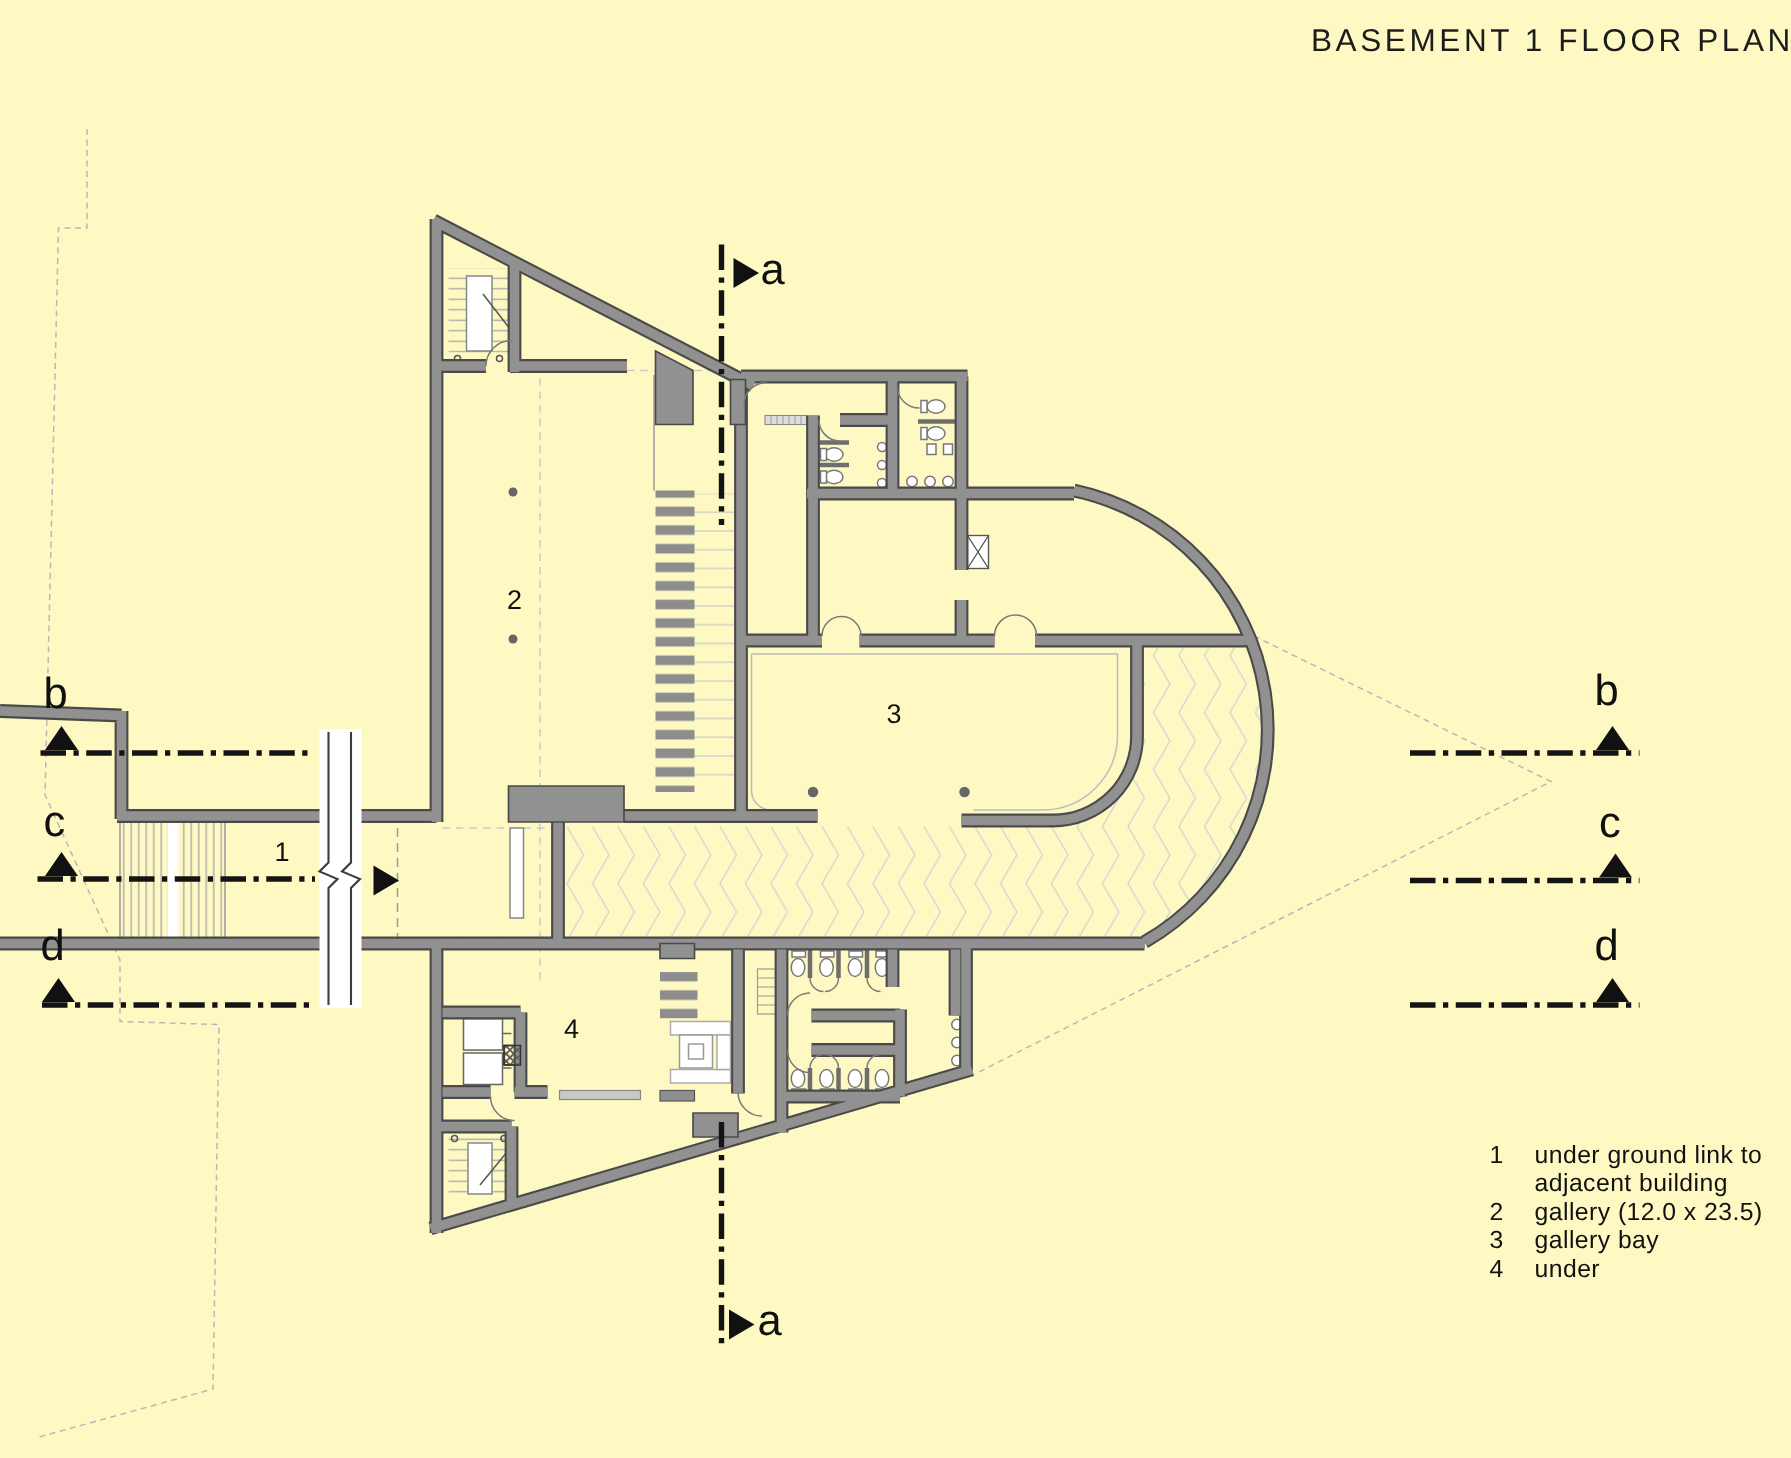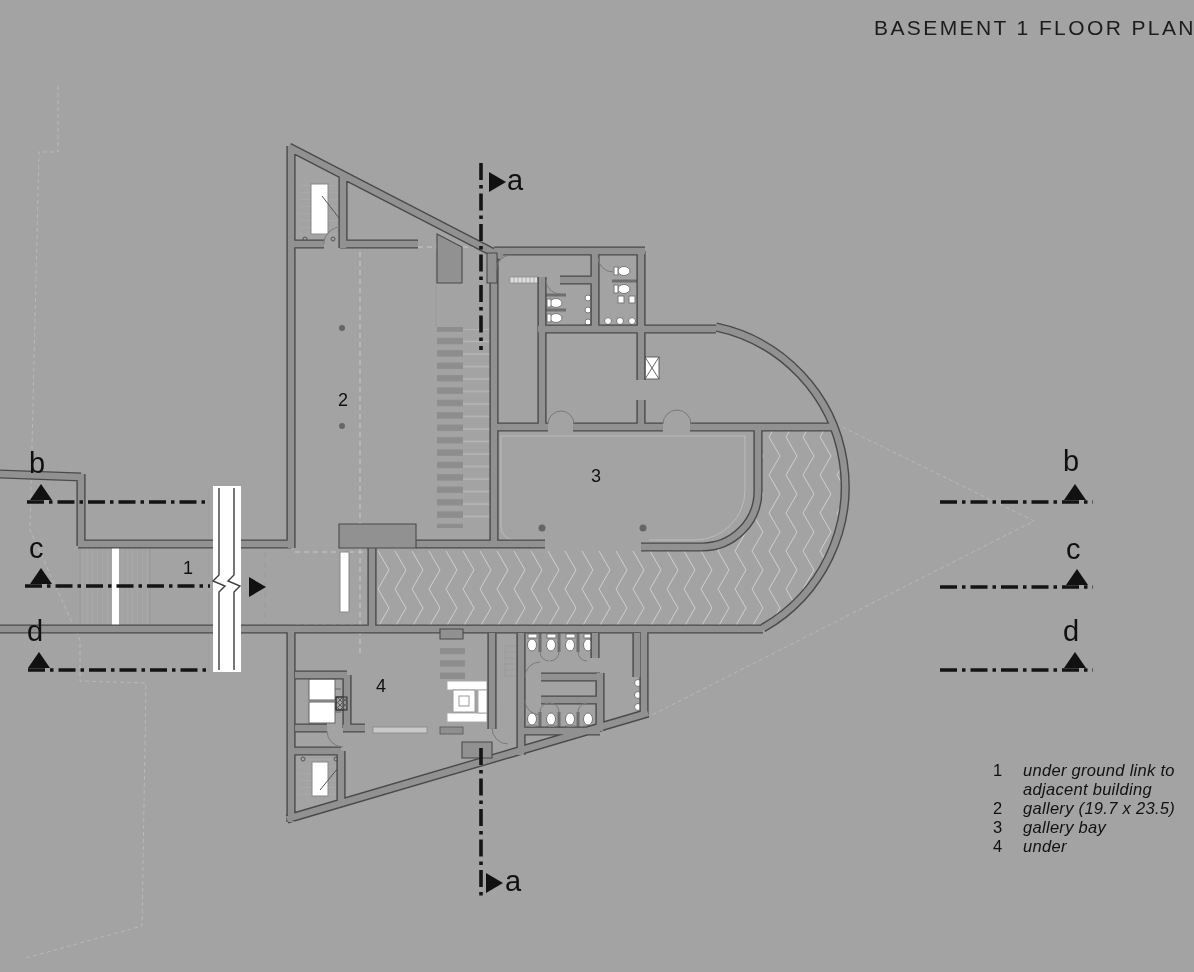--- a/index.html
+++ b/index.html
@@ -1,27 +1,27 @@
 <!DOCTYPE html>
 <html><head>
 <meta charset="utf-8">
 <style>
   html,body{margin:0;padding:0;background:#fff;}
   body{width:1194px;height:972px;overflow:hidden;
        font-family:"Liberation Sans", sans-serif;}
-  #stage{position:relative;width:1194px;height:972px;background:#a3a3a3;}
+  #stage{position:relative;width:1194px;height:972px;background:#fef9c3;}
   svg{position:absolute;left:0;top:0;}
   .txt{position:absolute;color:#161616;white-space:nowrap;}
   .title{font-size:21px;letter-spacing:2.4px;color:#1c1c1c;}
   .sec{font-size:29px;color:#101010;}
   .num{font-size:18px;color:#101010;}
   .legend{position:absolute;left:993px;top:761px;width:200px;color:#111;}
   .lg-row{display:flex;font-size:16.5px;line-height:19px;margin-bottom:0px;letter-spacing:.3px;}
   .lg-num{width:30px;flex:0 0 30px;}
-  .lg-label{width:160px;white-space:normal;font-style:italic;}
+  .lg-label{width:160px;white-space:normal;}
 </style>
 </head>
 <body>
 
 <div id="stage">
 
 <svg width="1194" height="972" viewBox="0 0 1194 972">
 
   <defs>
     <pattern id="pat-vlines" width="5" height="8" patternUnits="userSpaceOnUse">
@@ -297,21 +297,21 @@
 <div class="txt num" style="left:591px;top:466px;">3</div>
 <div class="txt num" style="left:376px;top:676px;">4</div>
 
 <div class="legend">
   <div class="lg-row">
     <span class="lg-num">1</span>
     <span class="lg-label">under ground link to adjacent building</span>
   </div>
   <div class="lg-row">
     <span class="lg-num">2</span>
-    <span class="lg-label">gallery (19.7 x 23.5)</span>
+    <span class="lg-label">gallery (12.0 x 23.5)</span>
   </div>
   <div class="lg-row">
     <span class="lg-num">3</span>
     <span class="lg-label">gallery bay</span>
   </div>
   <div class="lg-row">
     <span class="lg-num">4</span>
     <span class="lg-label">under</span>
   </div>
 </div>

